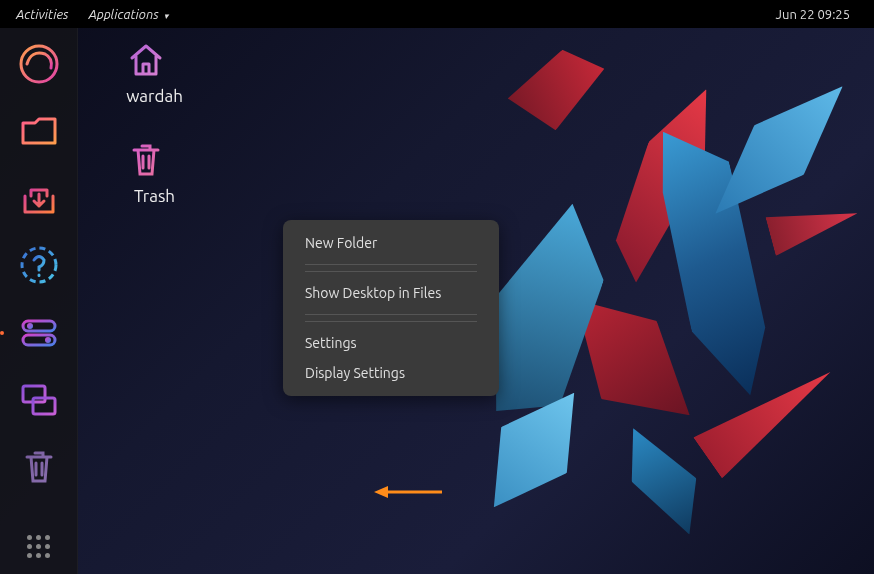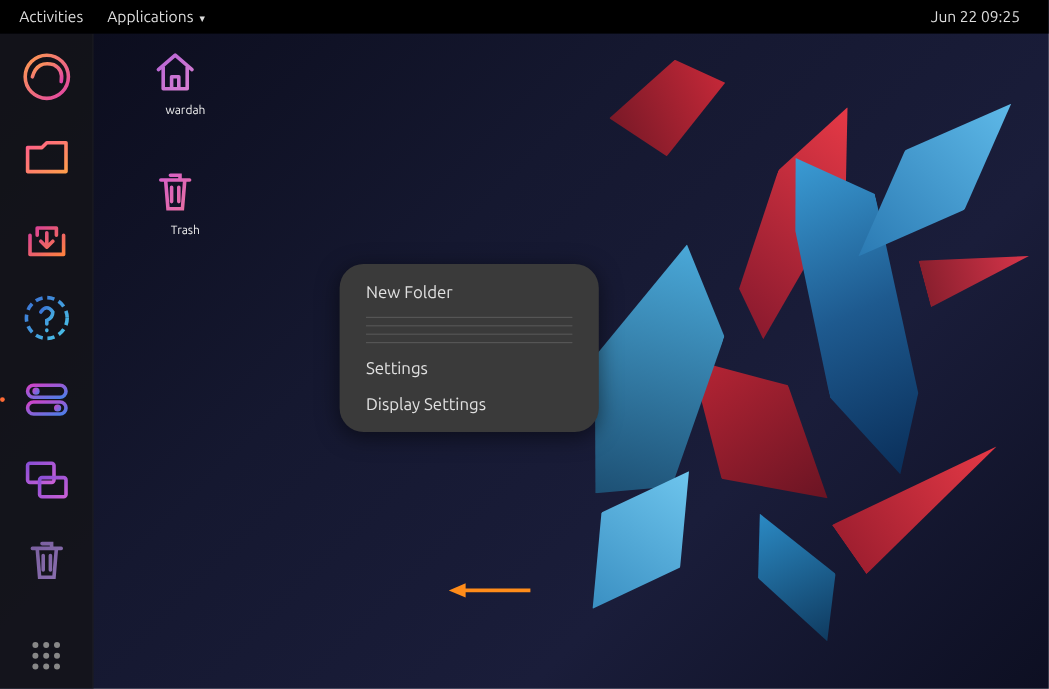--- a/index.html
+++ b/index.html
@@ -50,20 +50,21 @@
       display: flex;
       align-items: center;
       padding: 0 16px;
       color: #ddd;
       font-size: 13px;
       z-index: 100;
     }
     .topbar-left {
       display: flex;
       gap: 20px;
+      font-style: italic;
     }
     .topbar-item {
       cursor: pointer;
     }
     .dropdown-arrow {
       font-size: 9px;
       margin-left: 2px;
     }
     .topbar-clock {
       position: absolute;
@@ -150,34 +151,34 @@
     }
     .desktop-icon .icon-graphic {
       width: 44px;
       height: 44px;
       display: flex;
       align-items: center;
       justify-content: center;
     }
     .desktop-icon .label {
       color: #eee;
-      font-size: 10px;
+      font-size: 17px;
       margin-left: 17px;
     }
     .home-icon { top: 10px; left: 28px; }
     .trash-icon { top: 110px; left: 28px; }
 
     
     .context-menu {
       position: absolute;
       top: 220px;
       left: 283px;
       width: 216px;
       background: #3a3a3a;
-      border-radius: 20px;
+      border-radius: 8px;
       box-shadow: 0 4px 18px rgba(0,0,0,0.5);
       padding: 8px 0;
       z-index: 200;
       color: #e0e0e0;
       font-size: 14px;
     }
     .menu-item {
       padding: 7px 22px;
       cursor: pointer;
     }
@@ -353,20 +354,21 @@
       </svg>
     </div>
     <span class="label">Trash</span>
   </div>
 </div>
 
 <div class="context-menu">
   <div class="menu-item">New Folder</div>
   <div class="menu-sep"></div>
   <div class="menu-sep"></div>
+  <div class="menu-item">Show Desktop in Files</div>
   <div class="menu-sep"></div>
   <div class="menu-sep"></div>
   <div class="menu-item">Settings</div>
   <div class="menu-item">Display Settings</div>
 </div>
 
 <svg class="arrow-annotation" width="70" height="20">
   <line x1="68" y1="10" x2="12" y2="10" stroke="#ff8c1a" stroke-width="3"></line>
   <polygon points="0,10 14,4 14,16" fill="#ff8c1a"></polygon>
 </svg>

